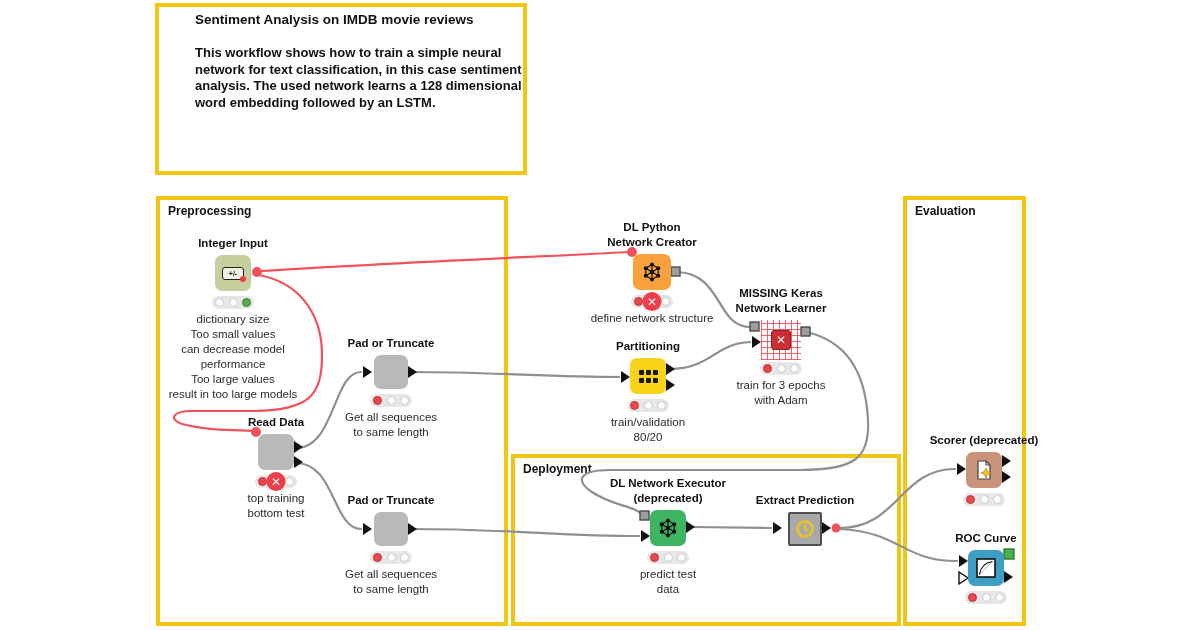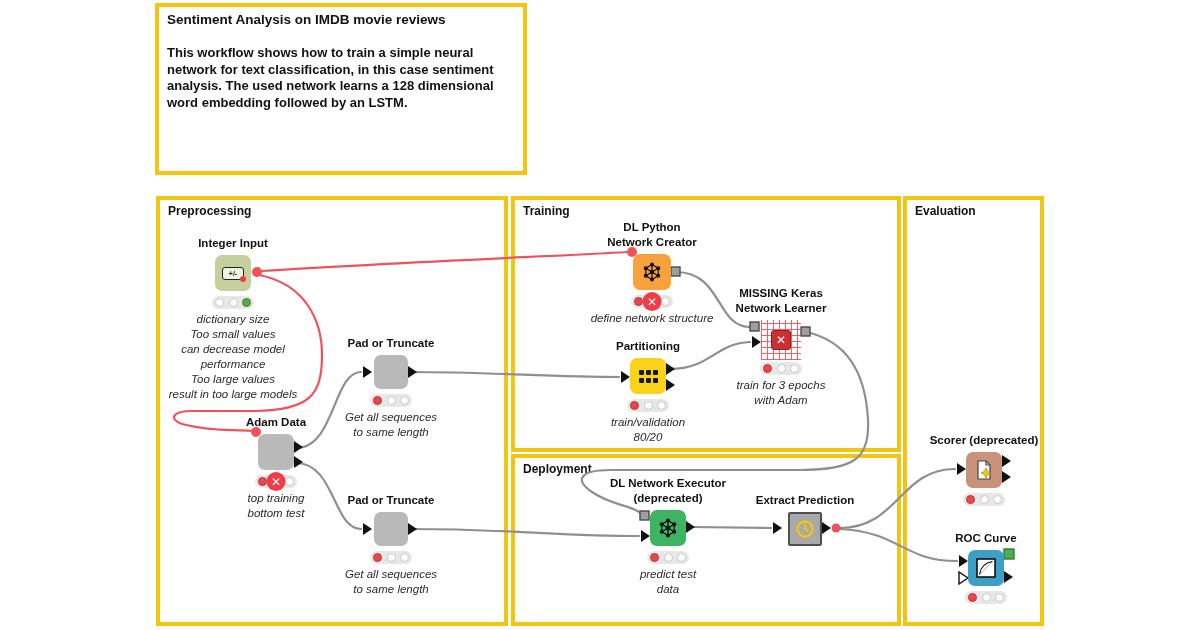--- a/index.html
+++ b/index.html
@@ -13,21 +13,21 @@
   .abox-main .abody{padding-top:18px;width:356px;font-weight:bold;}
   .abox-prep .abody{width:345px;}
   
   .wires{position:absolute;left:0;top:0;z-index:3;}
   
   .node{position:absolute;z-index:4;}
   .nbody{width:36px;height:36px;border-radius:7px;display:flex;align-items:center;justify-content:center;box-sizing:border-box;}
   .nlabel{position:absolute;bottom:calc(100% + 4px);left:50%;transform:translateX(-50%);
           width:210px;text-align:center;font-weight:bold;font-size:11.5px;line-height:15px;white-space:pre-line;}
   .ncomment{position:absolute;top:calc(100% + 21px);left:50%;transform:translateX(-50%);
-          width:210px;text-align:center;font-size:11.5px;line-height:15px;color:#2b2b2b;white-space:pre-line;font-style:italic;}
+          width:210px;text-align:center;font-size:11.5px;line-height:15px;color:#2b2b2b;white-space:pre-line;}
   .traffic{position:absolute;top:calc(100% + 5px);left:50%;transform:translateX(-50%);
            width:42px;height:13px;border-radius:7px;background:#e7e7e7;display:flex;align-items:center;justify-content:space-between;padding:0 3px;box-sizing:border-box;}
   .dot{width:9px;height:9px;border-radius:50%;background:#fdfdfd;border:1px solid #c9c9c9;box-sizing:border-box;}
   .dot.red{background:#E5484D;border-color:#c23338;}
   .dot.green{background:#57A946;border-color:#40832f;}
   .badge{position:absolute;top:calc(100% + 2px);left:50%;transform:translateX(-50%);
          width:19px;height:19px;border-radius:50%;background:#EF3E4A;color:#fff;font-weight:bold;font-size:12px;
          display:flex;align-items:center;justify-content:center;z-index:5;}
   
   .b-olive{background:#C6CF9E;}
@@ -45,38 +45,35 @@
              font-weight:bold;font-size:12px;display:flex;align-items:center;justify-content:center;}
   .int-icon{position:relative;width:20px;height:11px;border:1.6px solid #222;border-radius:3px;background:#eef2e2;
             font-size:7px;font-weight:bold;display:flex;align-items:center;justify-content:center;color:#222;}
   .int-icon .mini{position:absolute;right:-3px;bottom:-3px;width:6px;height:6px;border-radius:50%;background:#EF3E4A;}
 </style>
 </head>
 <body>
 
 <div class="canvas">
 
-  <div class="abox abox-main" style="left:155px;top:3px;width:372px;height:172px;">
+  <div class="abox abox-main" style="left:155px;top:3px;width:372px;height:172px;padding-left:28px;">
     <div class="atitle">Sentiment Analysis on IMDB movie reviews</div>
     <div class="abody">This workflow shows how to train a simple neural network for text classification, in this case sentiment analysis. The used network learns a 128 dimensional word embedding followed by an LSTM.</div>
   </div>
 
   <div class="abox abox-prep" style="left:156px;top:196px;width:352px;height:430px;">
     <div class="atitle">Preprocessing</div>
   </div>
 
-  <div class="abox" style="left:511px;top:196px;width:390px;height:256px;">
-    <div class="atitle">Training</div>
-  </div>
 
   <div class="abox" style="left:511px;top:454px;width:390px;height:172px;">
     <div class="atitle">Deployment</div>
   </div>
 
-  <div class="abox" style="left:903px;top:196px;width:141px;height:430px;">
+  <div class="abox" style="left:903px;top:196px;width:123px;height:430px;">
     <div class="atitle">Evaluation</div>
   </div>
 
   <svg class="wires" width="1200" height="630">
     <g fill="none" stroke="#8F8F8F" stroke-width="2.2" stroke-linecap="round">
       <path d="M296,448 C335,448 333,372 361,372"></path>
       <path d="M410,372 C490,372 550,377 619,377"></path>
       <path d="M296,463 C335,463 333,529 361,529"></path>
       <path d="M410,529 C510,529 560,536 639,536"></path>
       <path d="M670,369 C710,369 716,343 750,342"></path>
@@ -143,21 +140,21 @@
     </div>
     <div class="ncomment">dictionary size
 Too small values
 can decrease model
 performance
 Too large values
 result in too large models</div>
   </div>
 
   <div class="node" style="left:258px;top:434px;">
-    <div class="nlabel">Adam Data</div>
+    <div class="nlabel">Read Data</div>
     <div class="nbody b-gray"></div>
     <div class="traffic">
       <span class="dot red"></span>
         <span class="dot"></span>
         <span class="dot"></span>
     </div>
     <div class="badge">✕</div>
     <div class="ncomment">top training
 bottom test</div>
   </div>

